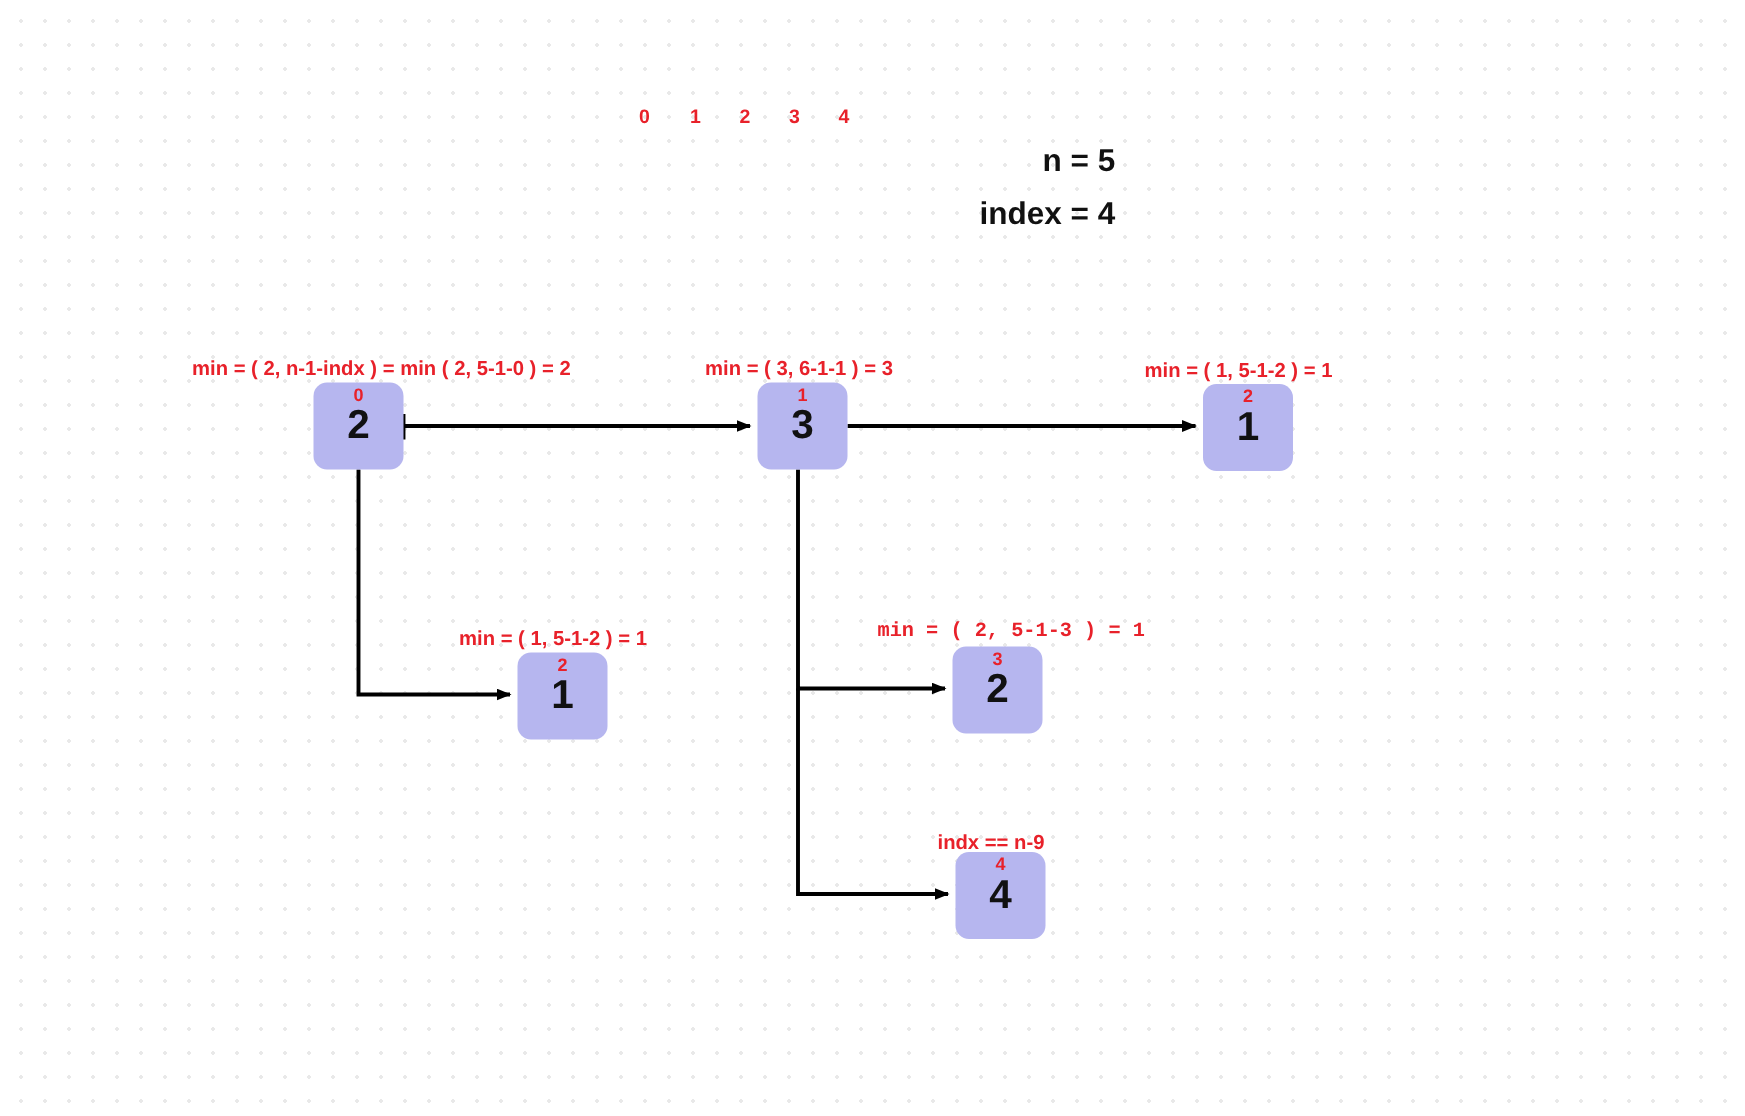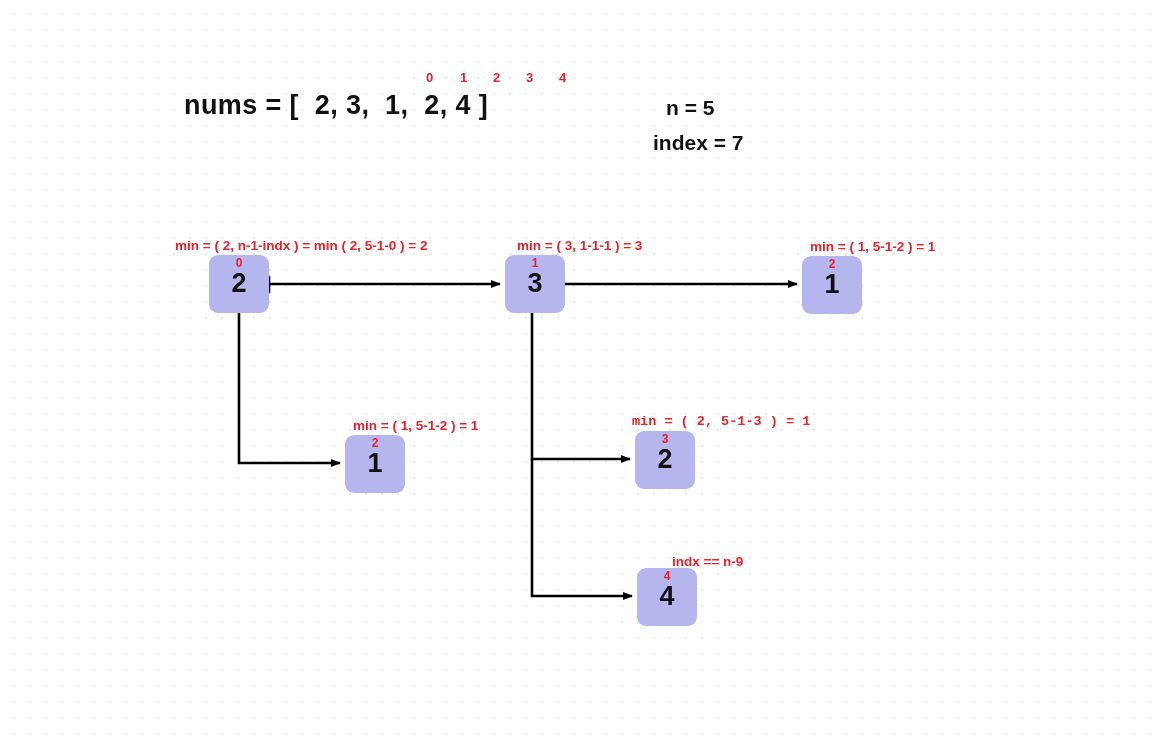--- a/index.html
+++ b/index.html
@@ -62,20 +62,21 @@
     top: 90px;
     text-align: left;
     font-size: 21px;
     font-weight: bold;
     color: #111111;
     line-height: 35px;
   }
   .meta-block .meta-n {
     display: block;
     margin-left: 13px;
+    text-align: right;
   }
   .meta-block .meta-index {
     display: block;
   }
 
   
   .node {
     position: absolute;
     width: 60px;
     height: 58px;
@@ -107,21 +108,20 @@
   }
 
   
   .node-label {
     position: absolute;
     color: #e8212a;
     font-size: 13.5px;
     font-weight: bold;
     white-space: nowrap;
     line-height: 16px;
-    margin-left: 47px;
   }
 </style>
 </head>
 <body>
 
 <svg id="canvas" viewBox="0 0 1163 744" xmlns="http://www.w3.org/2000/svg">
   <defs>
     <marker id="arrow" markerWidth="10" markerHeight="8" refX="9" refY="4" orient="auto" markerUnits="userSpaceOnUse">
       <path d="M0,0 L10,4 L0,8 z" fill="#000000"></path>
     </marker>
@@ -150,35 +150,34 @@
 </svg>
 
 <div class="nums-block">
   <div class="nums-indices">
     <span style="left:124px">0</span>
     <span style="left:158px">1</span>
     <span style="left:191px">2</span>
     <span style="left:224px">3</span>
     <span style="left:257px">4</span>
   </div>
-  <div class="nums-expr">nums = [  2, 3,  1,  2, 4 ]</div>
 </div>
 
 <div class="meta-block">
   <span class="meta-n">n = 5</span>
-  <span class="meta-index">index = 7</span>
+  <span class="meta-index">index = 4</span>
 </div>
 
 <div class="node-label" style="left:128px; top:238px;">min = ( 2, n-1-indx ) = min ( 2, 5-1-0 ) = 2</div>
 <div class="node" style="left:209px; top:255px;">
   <div class="node-idx">0</div>
   <div class="node-val">2</div>
 </div>
 
-<div class="node-label" style="left:470px; top:238px;">min = ( 3, 1-1-1 ) = 3</div>
+<div class="node-label" style="left:470px; top:238px;">min = ( 3, 6-1-1 ) = 3</div>
 <div class="node" style="left:505px; top:255px;">
   <div class="node-idx">1</div>
   <div class="node-val">3</div>
 </div>
 
 <div class="node-label" style="left:763px; top:239px;">min = ( 1, 5-1-2 ) = 1</div>
 <div class="node" style="left:802px; top:256px;">
   <div class="node-idx">2</div>
   <div class="node-val">1</div>
 </div>

